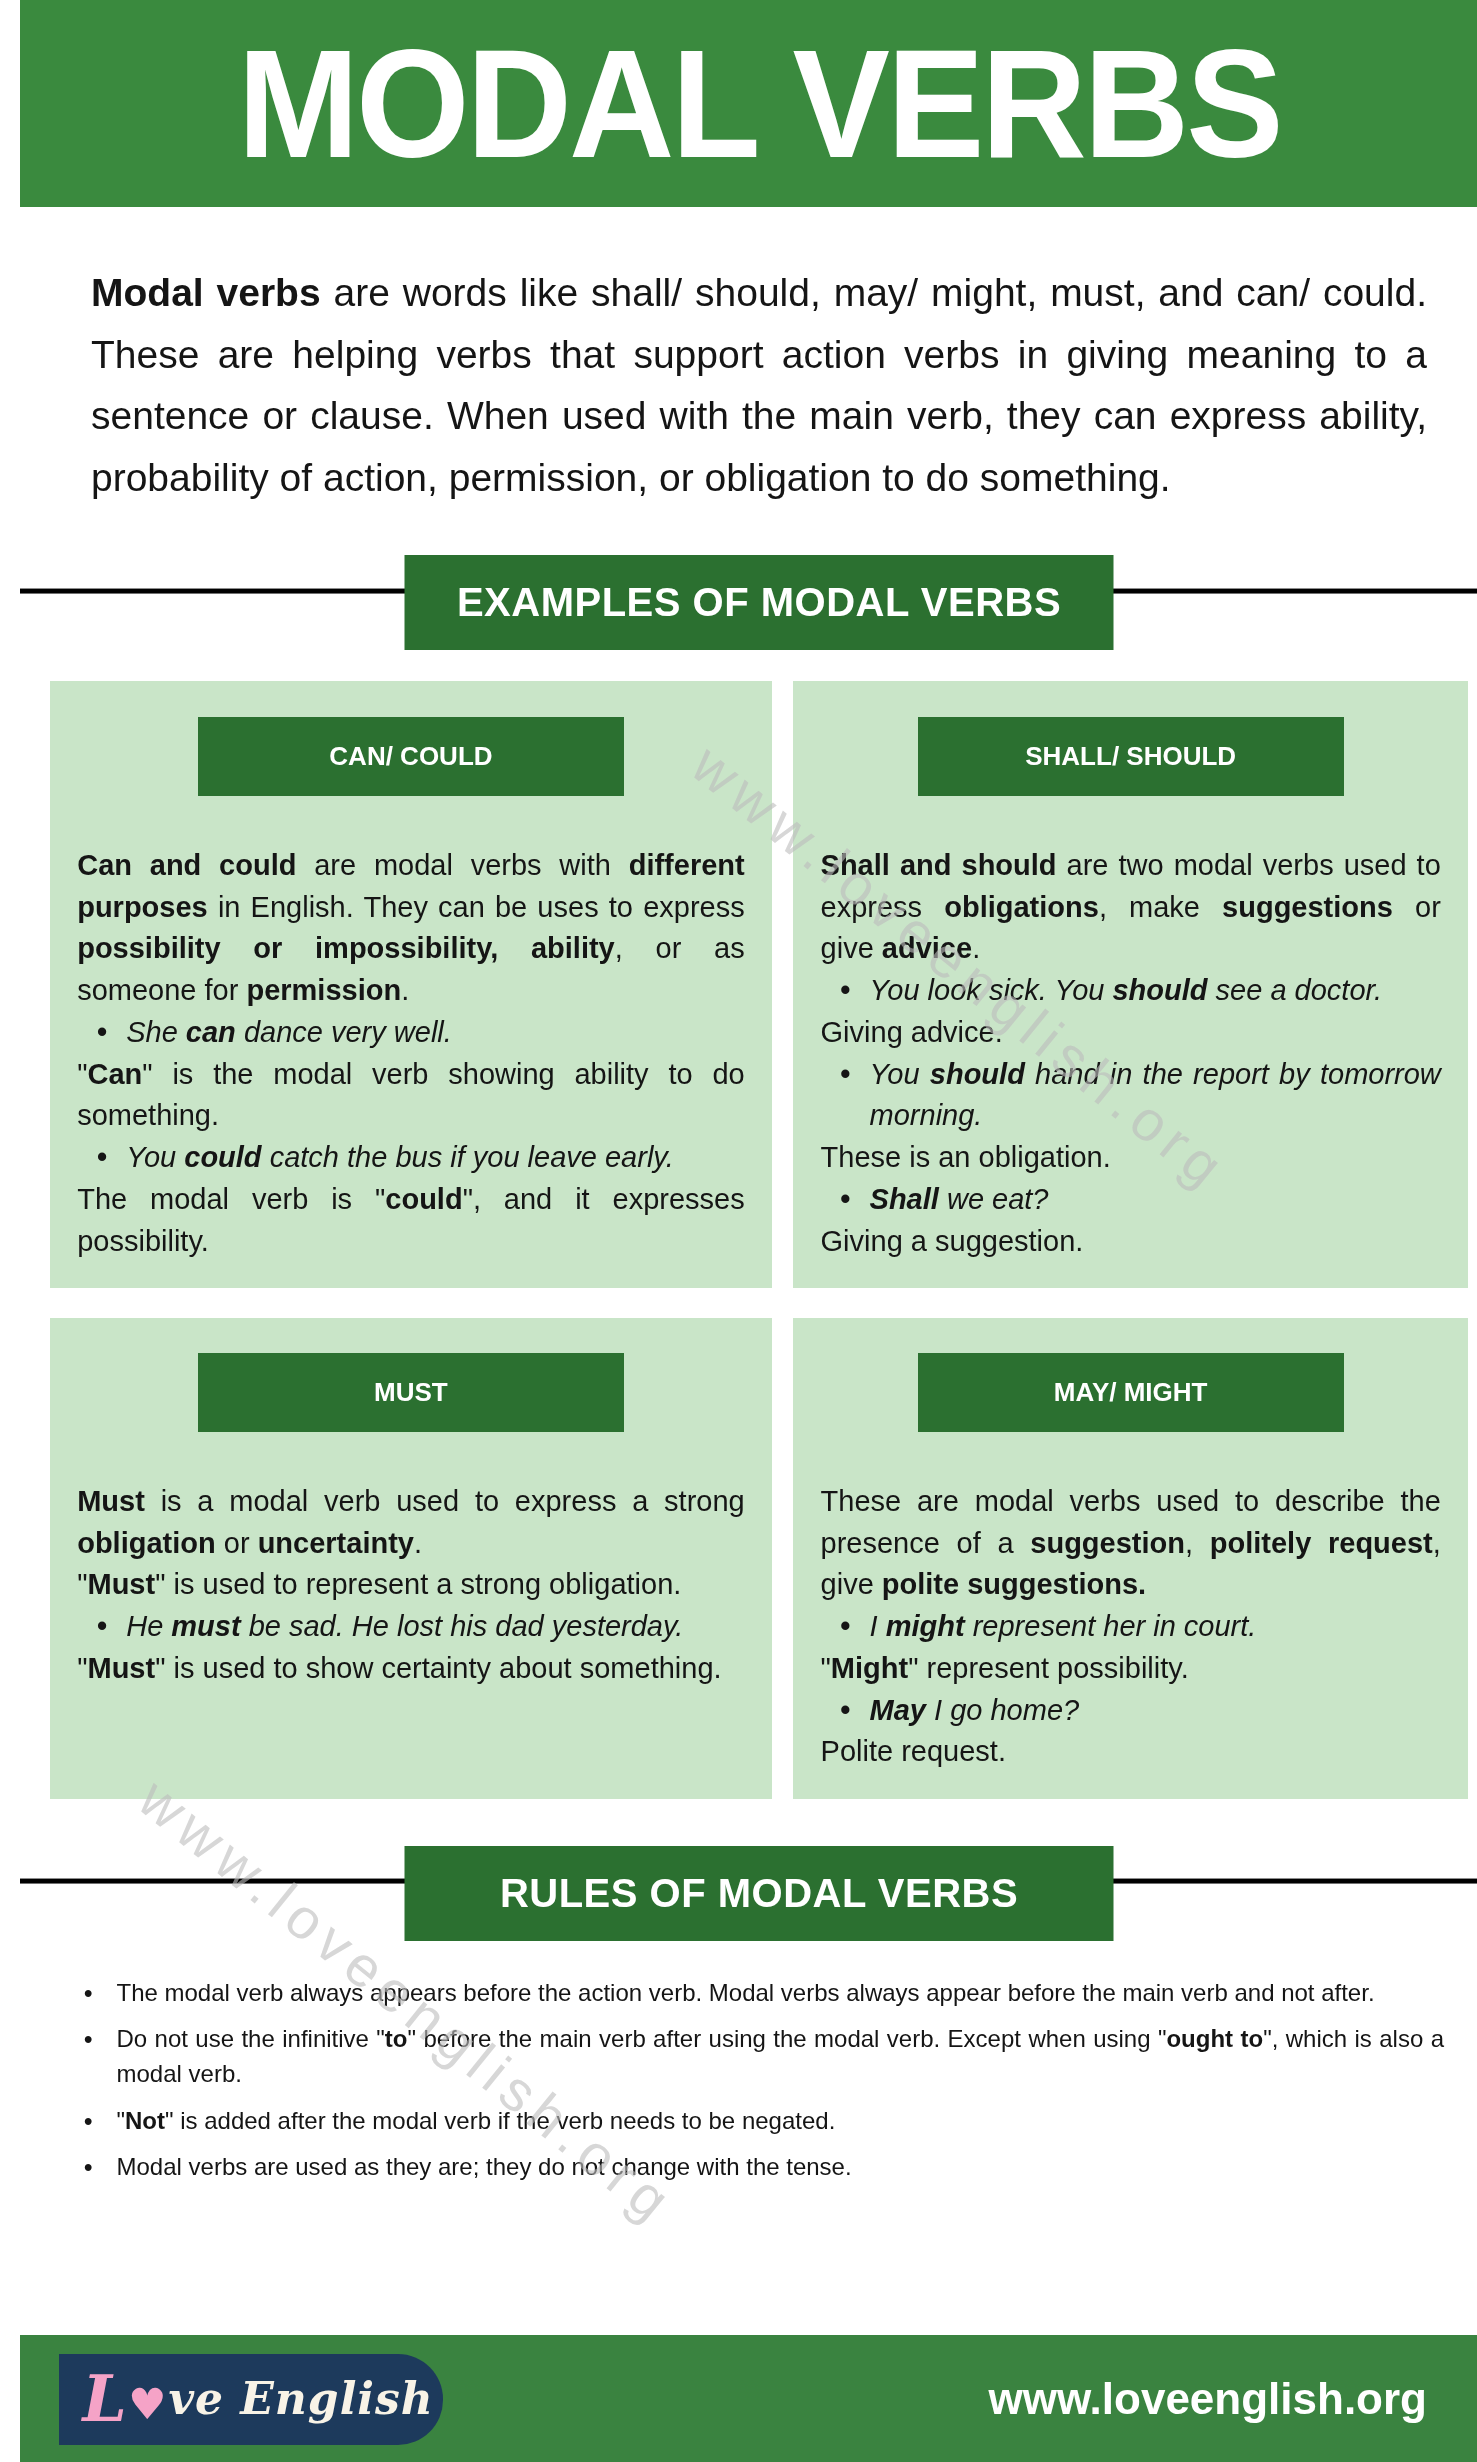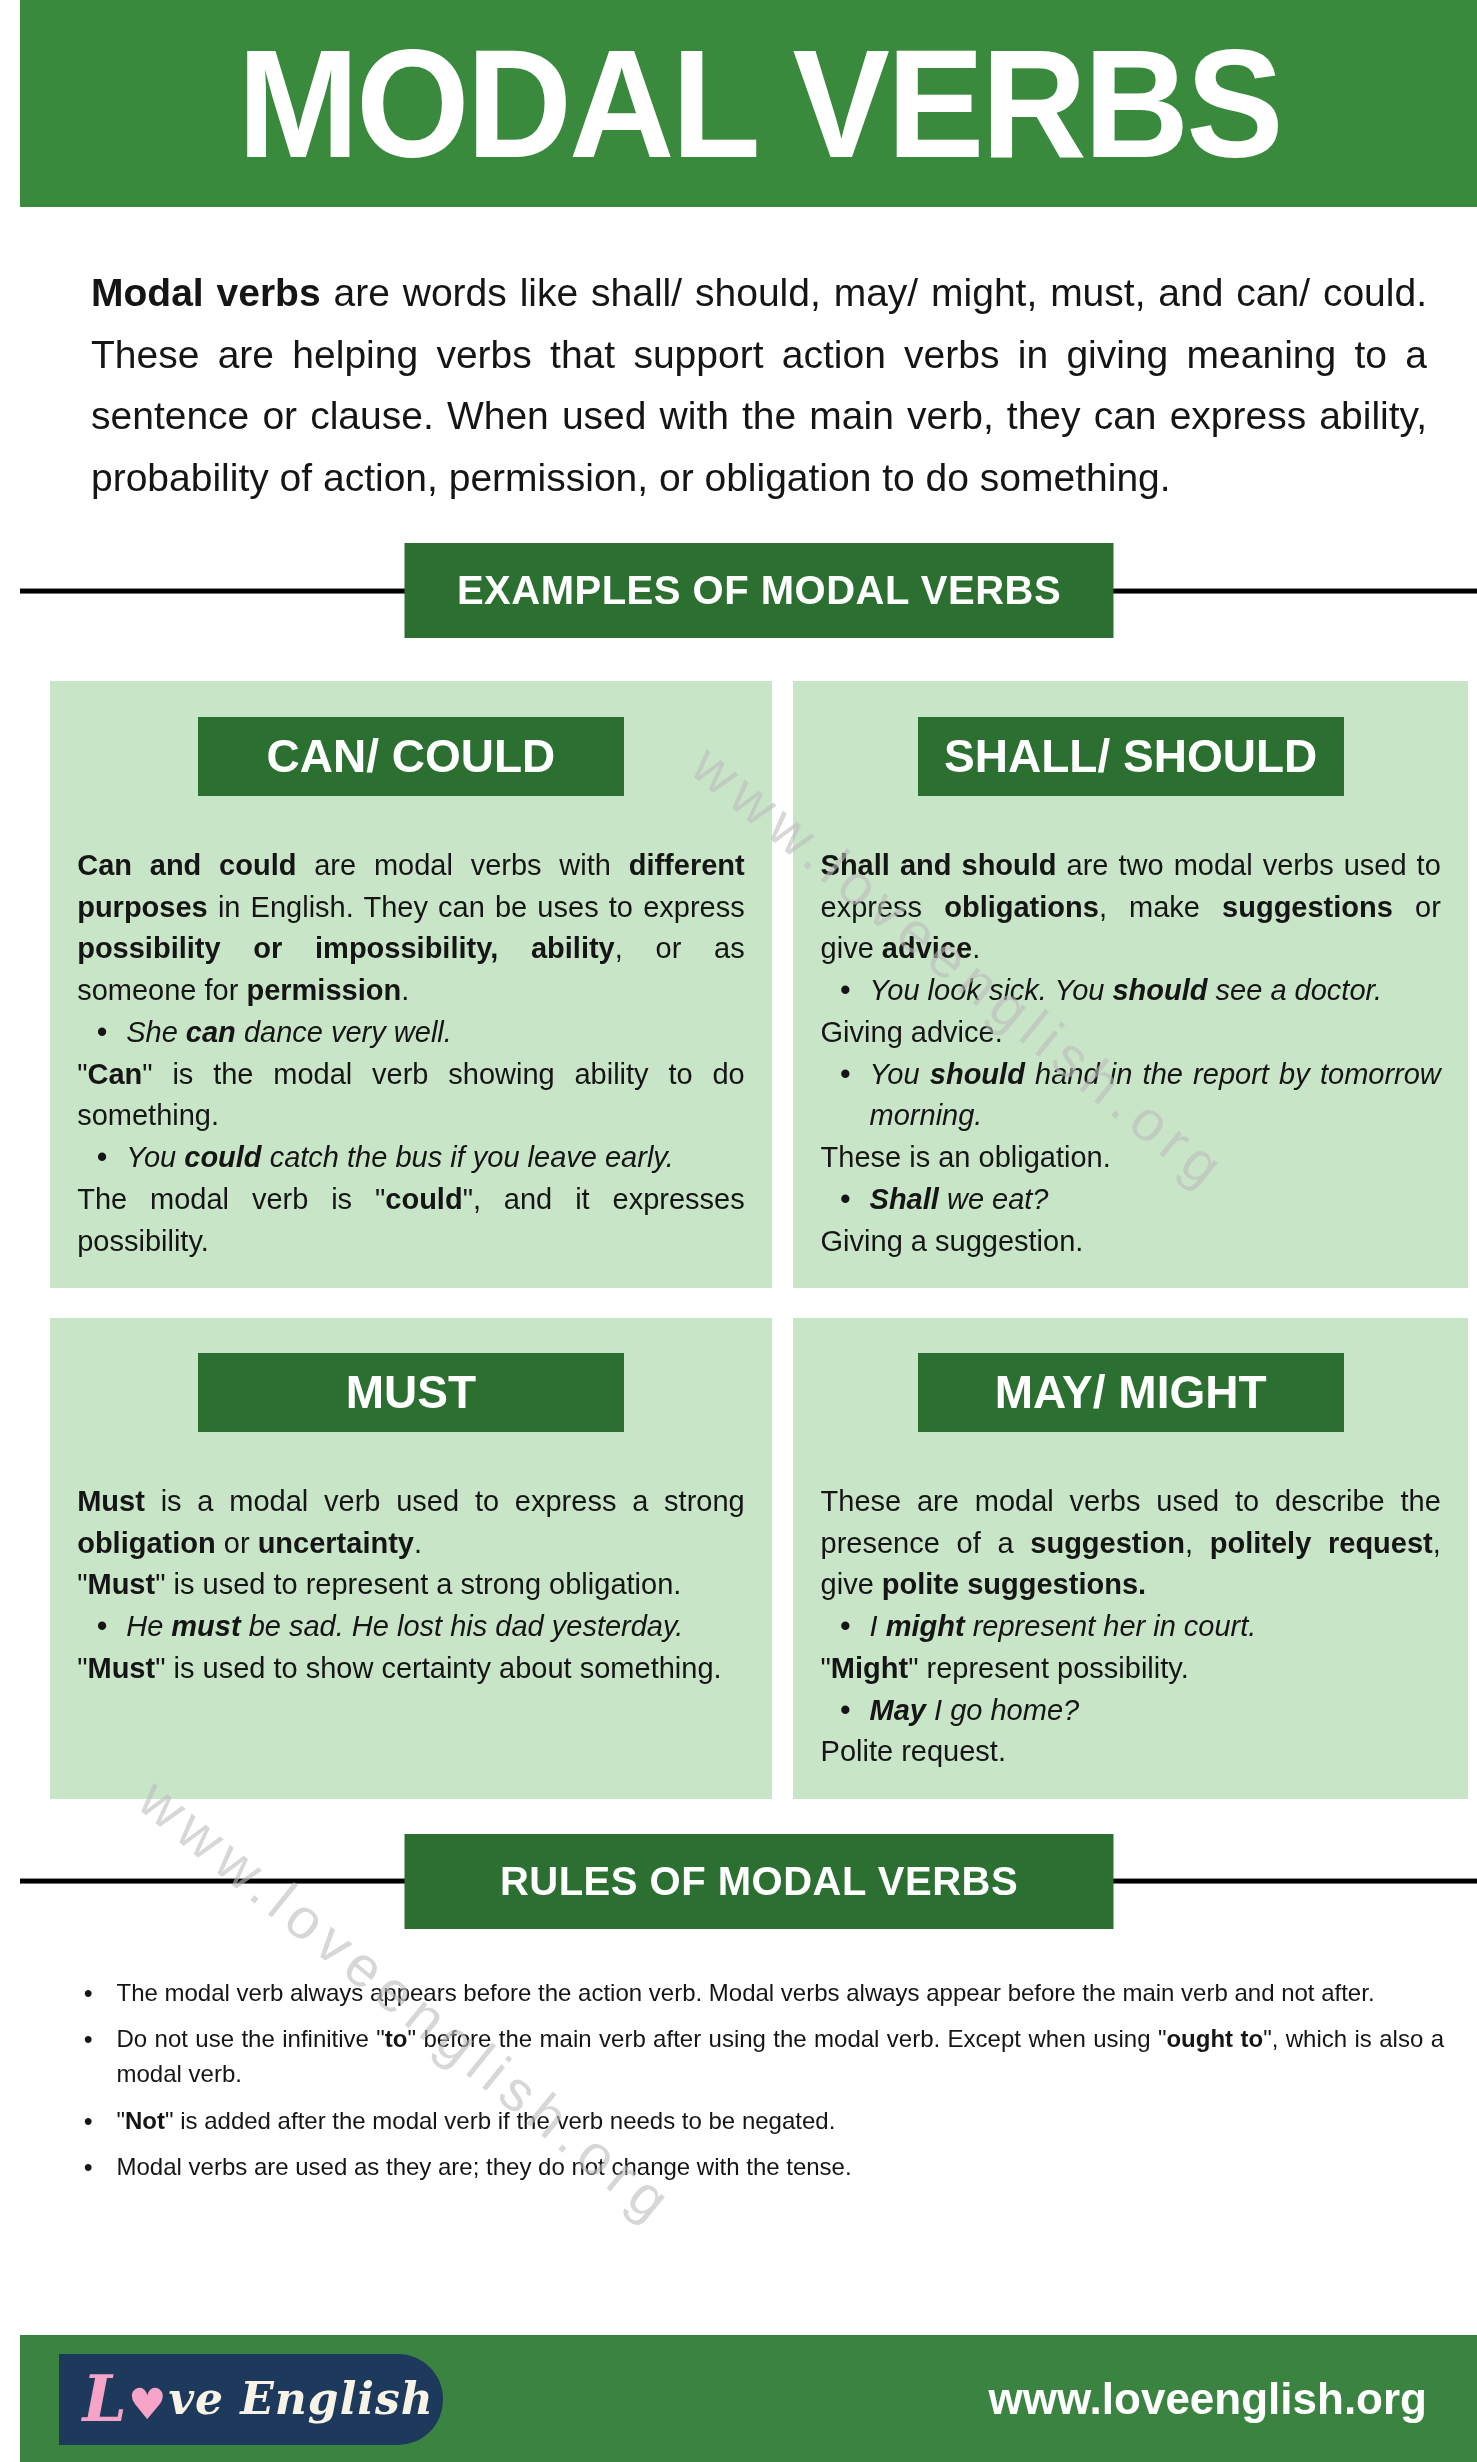--- a/index.html
+++ b/index.html
@@ -55,21 +55,21 @@
   .banner-row { position: relative; height: 95px; margin-top: 35px; }
   .banner-line {
     position: absolute;
     left: 0; top: 50%;
     width: 100%; height: 4.9px;
     background: #000000;
     transform: translateY(-50%);
   }
   .banner {
     position: absolute;
-    left: 50%; top: 0;
+    left: 50%; top: 12px;
     transform: translateX(-50%);
     width: 709px; height: 95px;
     background: var(--banner_green);
     color: #ffffff;
     font-size: 40px;
     font-weight: bold;
     letter-spacing: 0.5px;
     display: flex;
     align-items: center;
     justify-content: center;
@@ -81,21 +81,21 @@
     display: grid;
     grid-template-columns: 1.07fr 1fr;
     gap: 29.6px 20.7px;
   }
   .card { background: var(--card_bg); padding: 17.7px 27.6px 25.6px 27.6px; }
   .card-banner {
     width: 426px; height: 79px;
     margin: 17.7px auto 49px auto;
     background: var(--banner_green);
     color: #ffffff;
-    font-size: 46px;
+    font-size: 26px;
     font-weight: bold;
     display: flex;
     align-items: center;
     justify-content: center;
     white-space: nowrap;
     text-align: right;
   }
   .card-p, .card-bullet {
     margin: 0;
     font-size: 29px;

